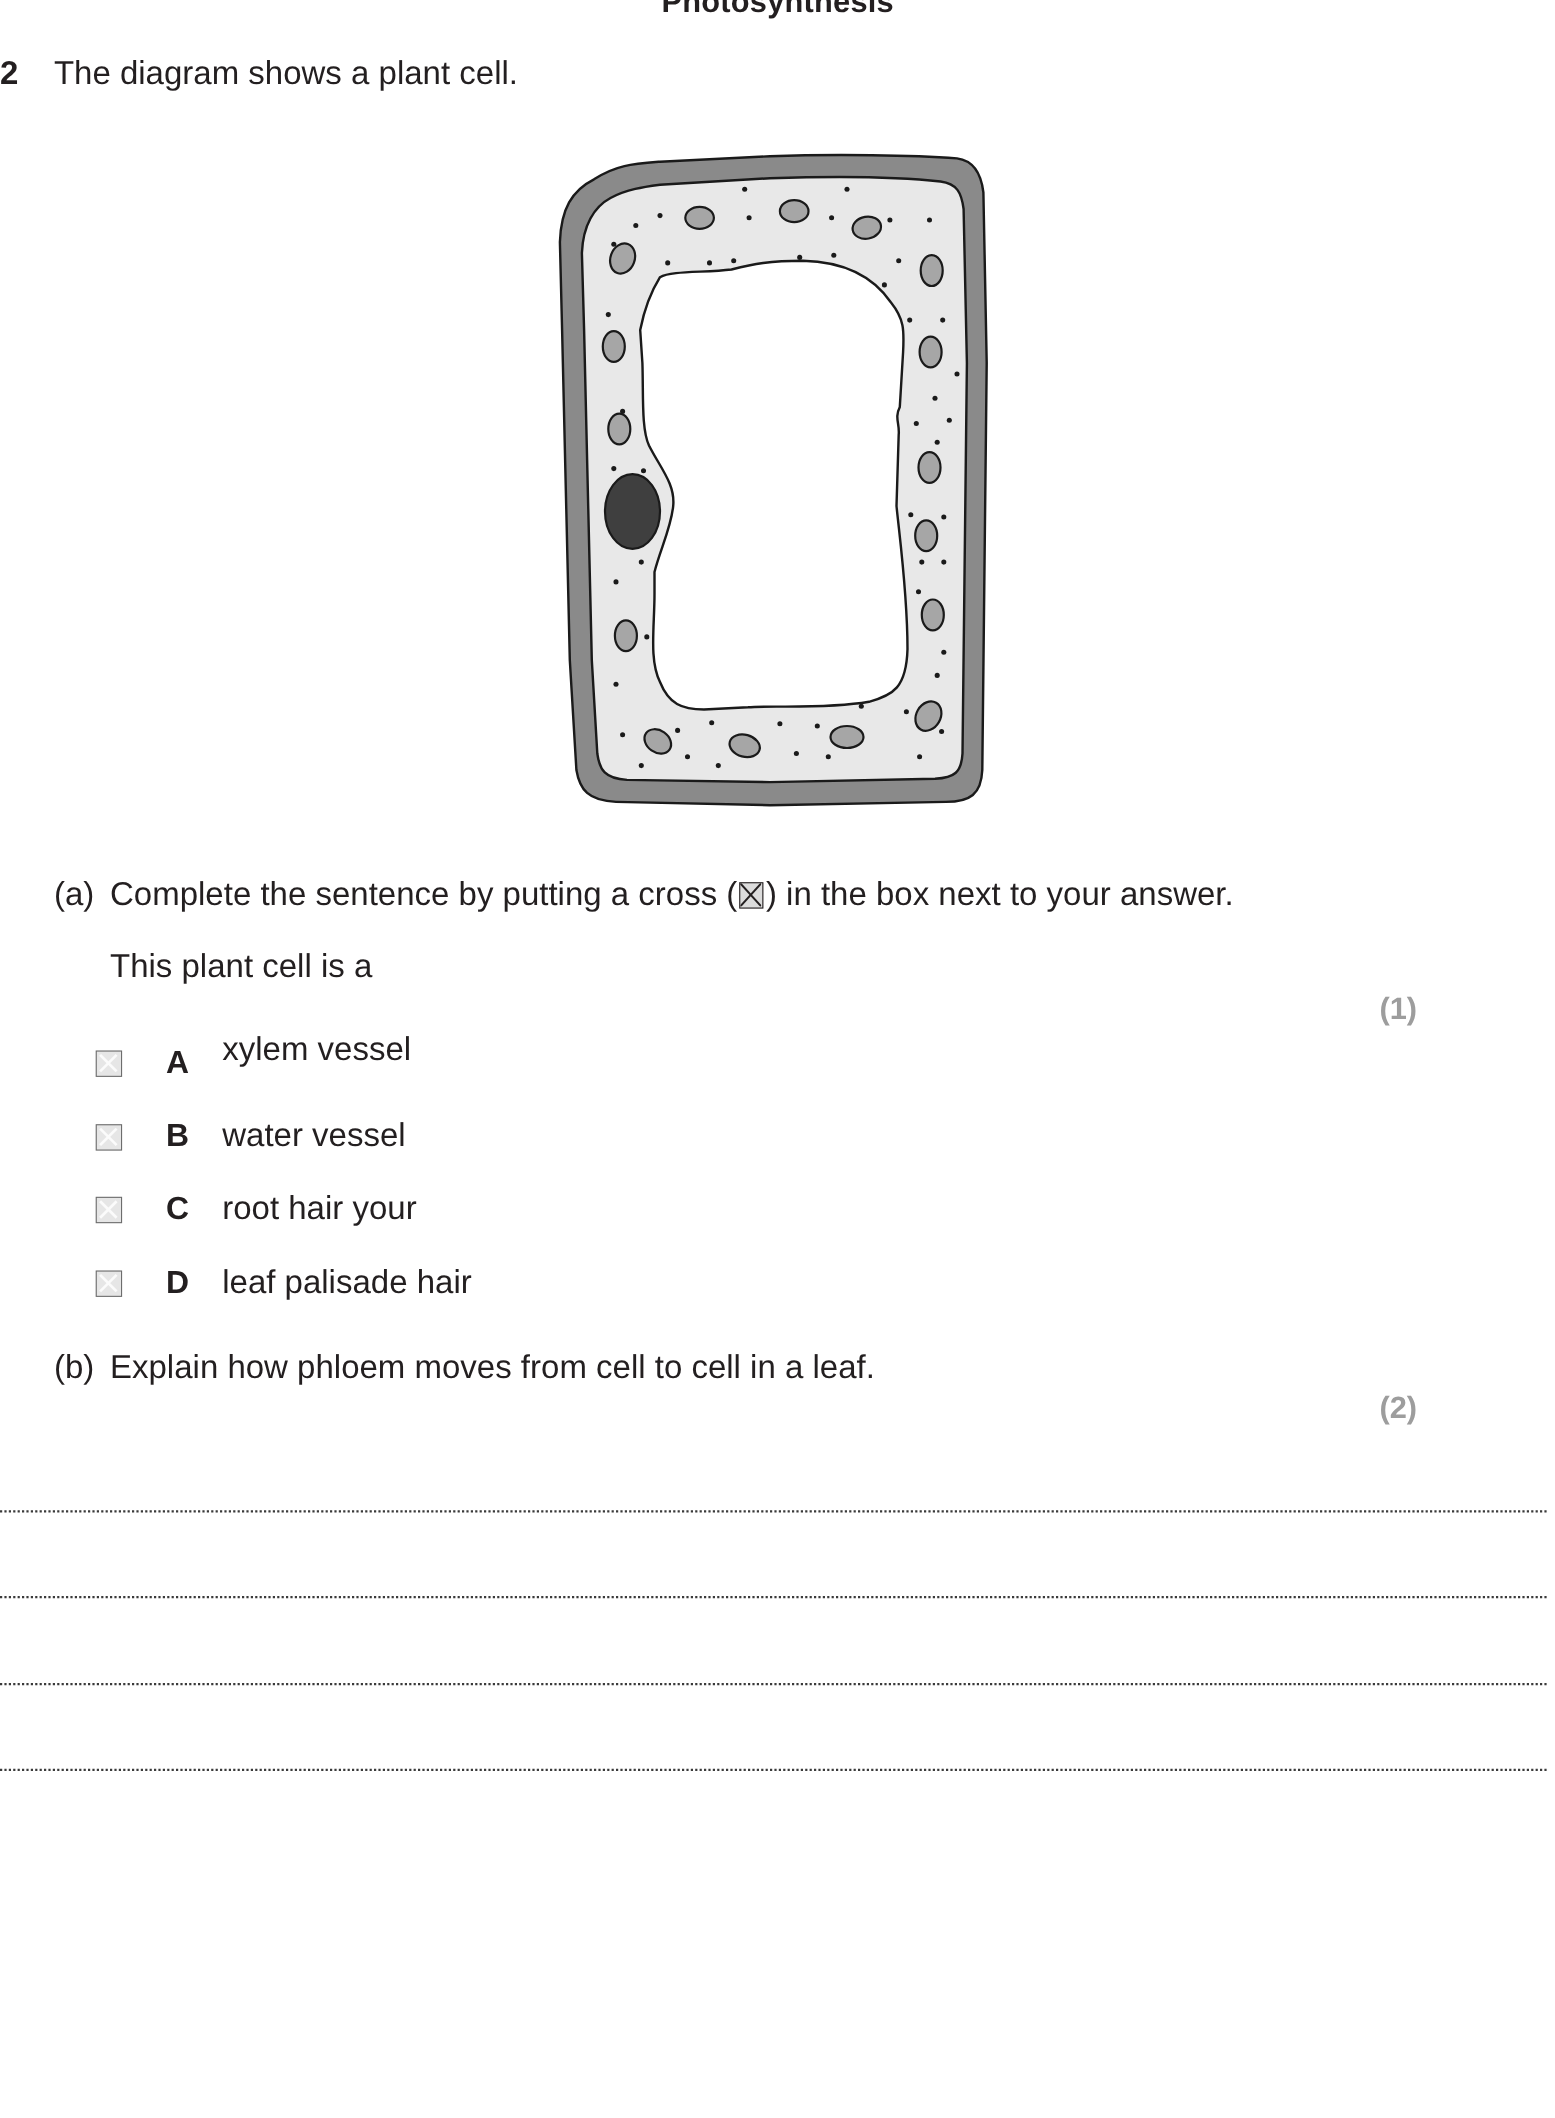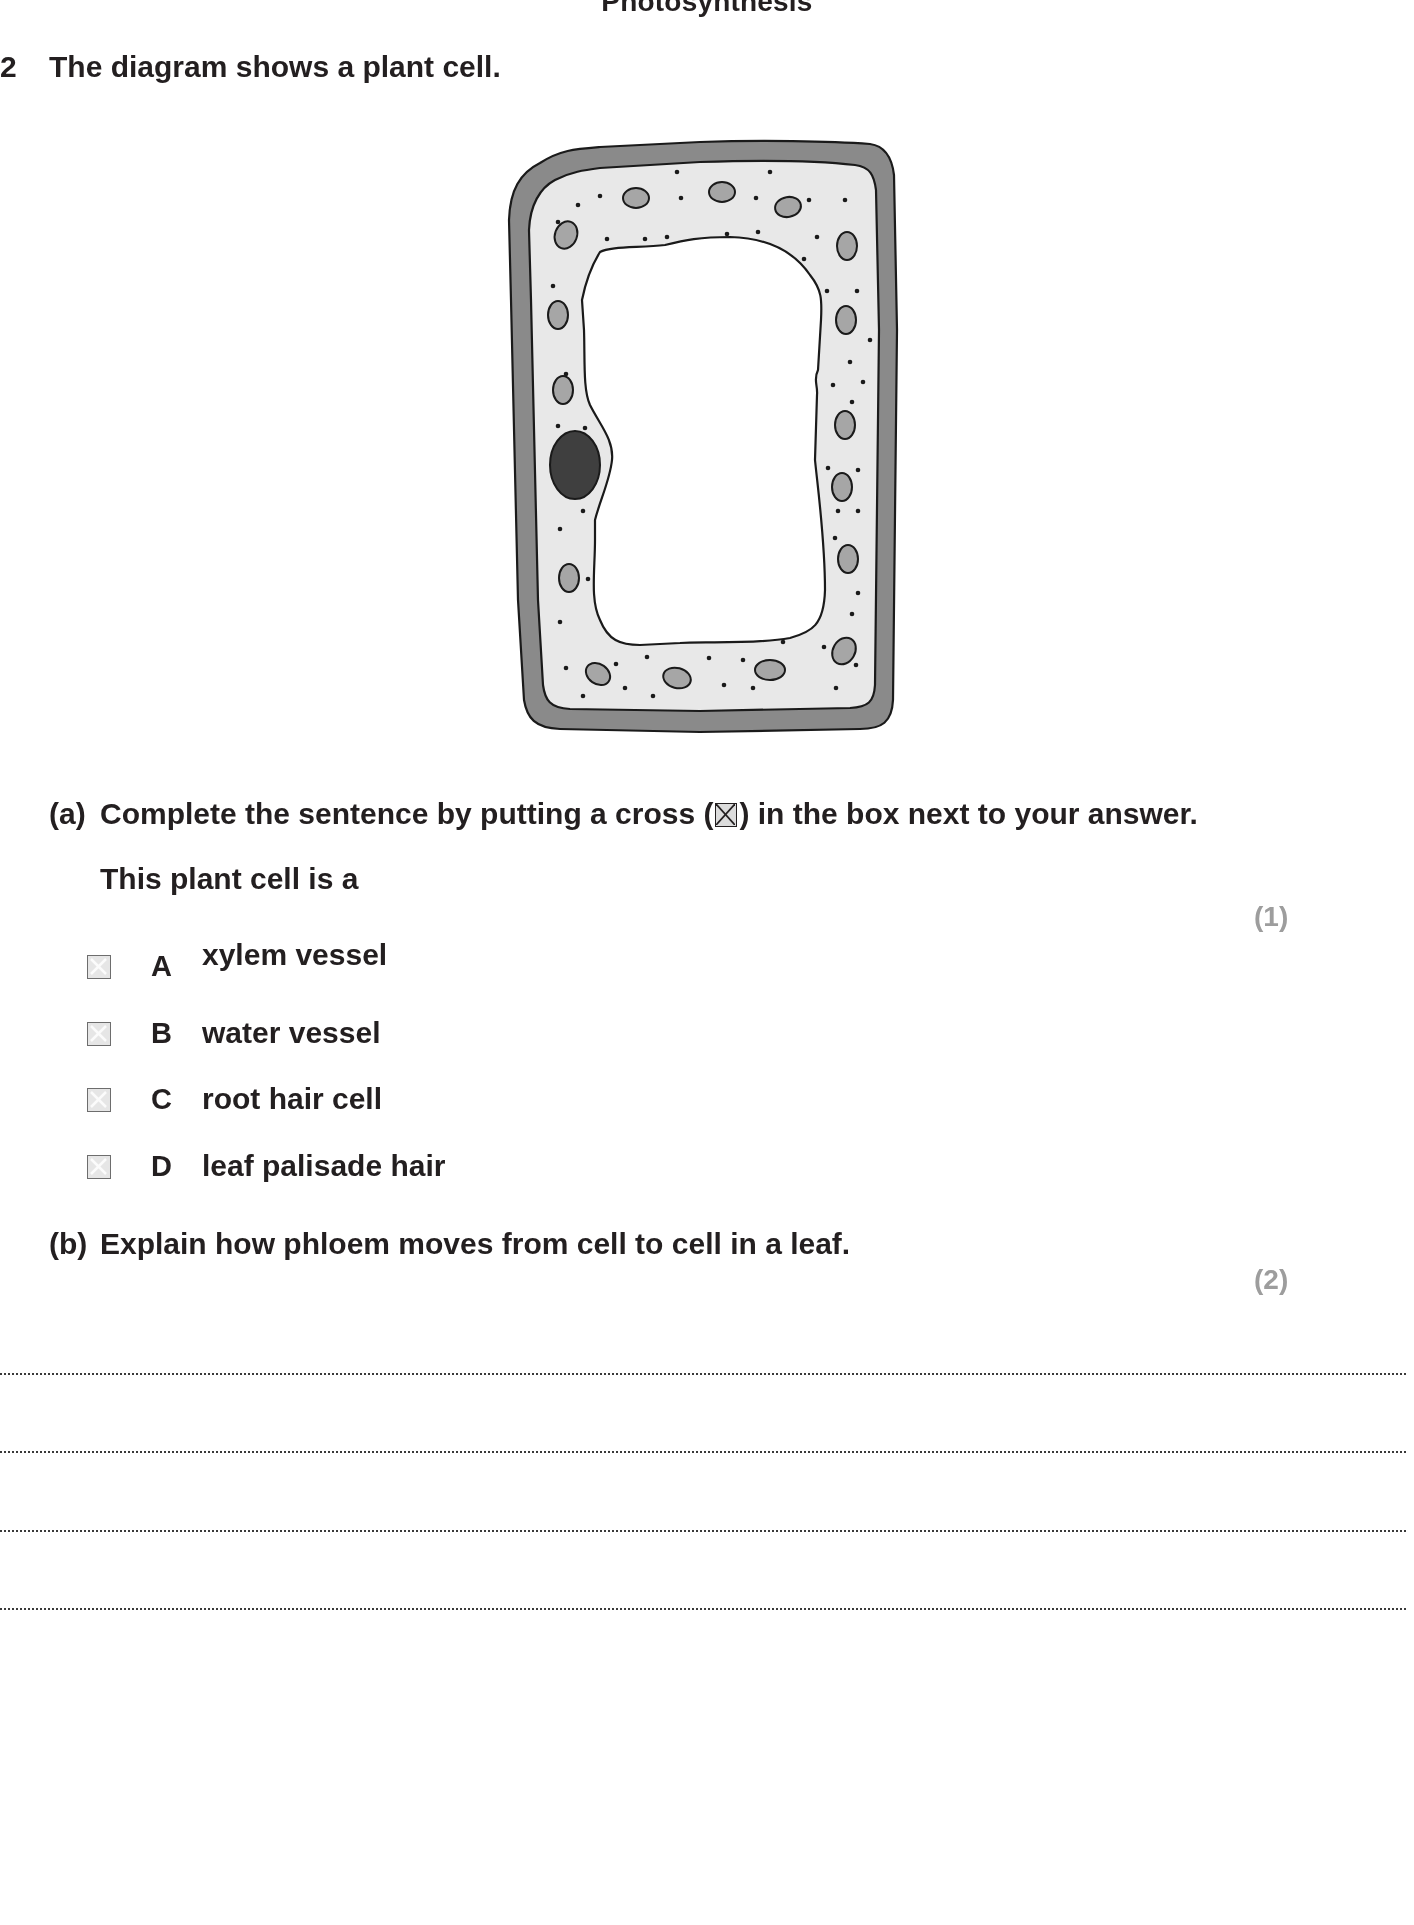--- a/index.html
+++ b/index.html
@@ -1,18 +1,18 @@
 <!DOCTYPE html>
 <html><head>
 <meta charset="utf-8">
 <style>
   html, body { margin:0; padding:0; background:#ffffff; }
   body { width:1414px; height:1925px; position:relative; overflow:hidden;
          font-family:"Liberation Sans", "DejaVu Sans", sans-serif; color:#231f20; }
-  .abs { position:absolute; white-space:nowrap;font-weight:bold; }
+  .abs { position:absolute; white-space:nowrap; }
   .title { left:0; width:1414px; text-align:center; top:-14px; font-size:28px; font-weight:bold; letter-spacing:0.2px; }
   .qnum { left:0; top:50px; font-size:30px; font-weight:bold; }
   .qtext { left:49px; top:50px; font-size:30px; }
   .cell-diagram { left:500px; top:130px; width:410px; height:612px; }
   .part-label { font-size:30px; }
   .marks { font-size:28px; font-weight:bold; color:#9d9d9d; }
   .opt-box { width:24px; height:24px; border:1.5px solid #6d6d6d; background:#e6e6e6; box-sizing:border-box; }
   .opt-box svg { display:block; }
   .opt-letter { font-size:29px; font-weight:bold; }
   .opt-text { font-size:30px; }
@@ -148,21 +148,21 @@
 
 <div class="abs" style="left:87px; top:1088px;">
   <div class="opt-box">
       <svg width="21" height="21" viewBox="0 0 21 21">
         <line x1="3" y1="3" x2="18" y2="18" stroke="#fbfbfb" stroke-width="2.5"></line>
         <line x1="18" y1="3" x2="3" y2="18" stroke="#fbfbfb" stroke-width="2.5"></line>
       </svg>
     </div>
 </div>
 <div class="abs opt-letter" style="left:151px; top:1083px;">C</div>
-<div class="abs opt-text" style="left:202px; top:1082px;">root hair cell</div>
+<div class="abs opt-text" style="left:202px; top:1082px;">root hair your</div>
 
 <div class="abs" style="left:87px; top:1155px;">
   <div class="opt-box">
       <svg width="21" height="21" viewBox="0 0 21 21">
         <line x1="3" y1="3" x2="18" y2="18" stroke="#fbfbfb" stroke-width="2.5"></line>
         <line x1="18" y1="3" x2="3" y2="18" stroke="#fbfbfb" stroke-width="2.5"></line>
       </svg>
     </div>
 </div>
 <div class="abs opt-letter" style="left:151px; top:1150px;">D</div>

